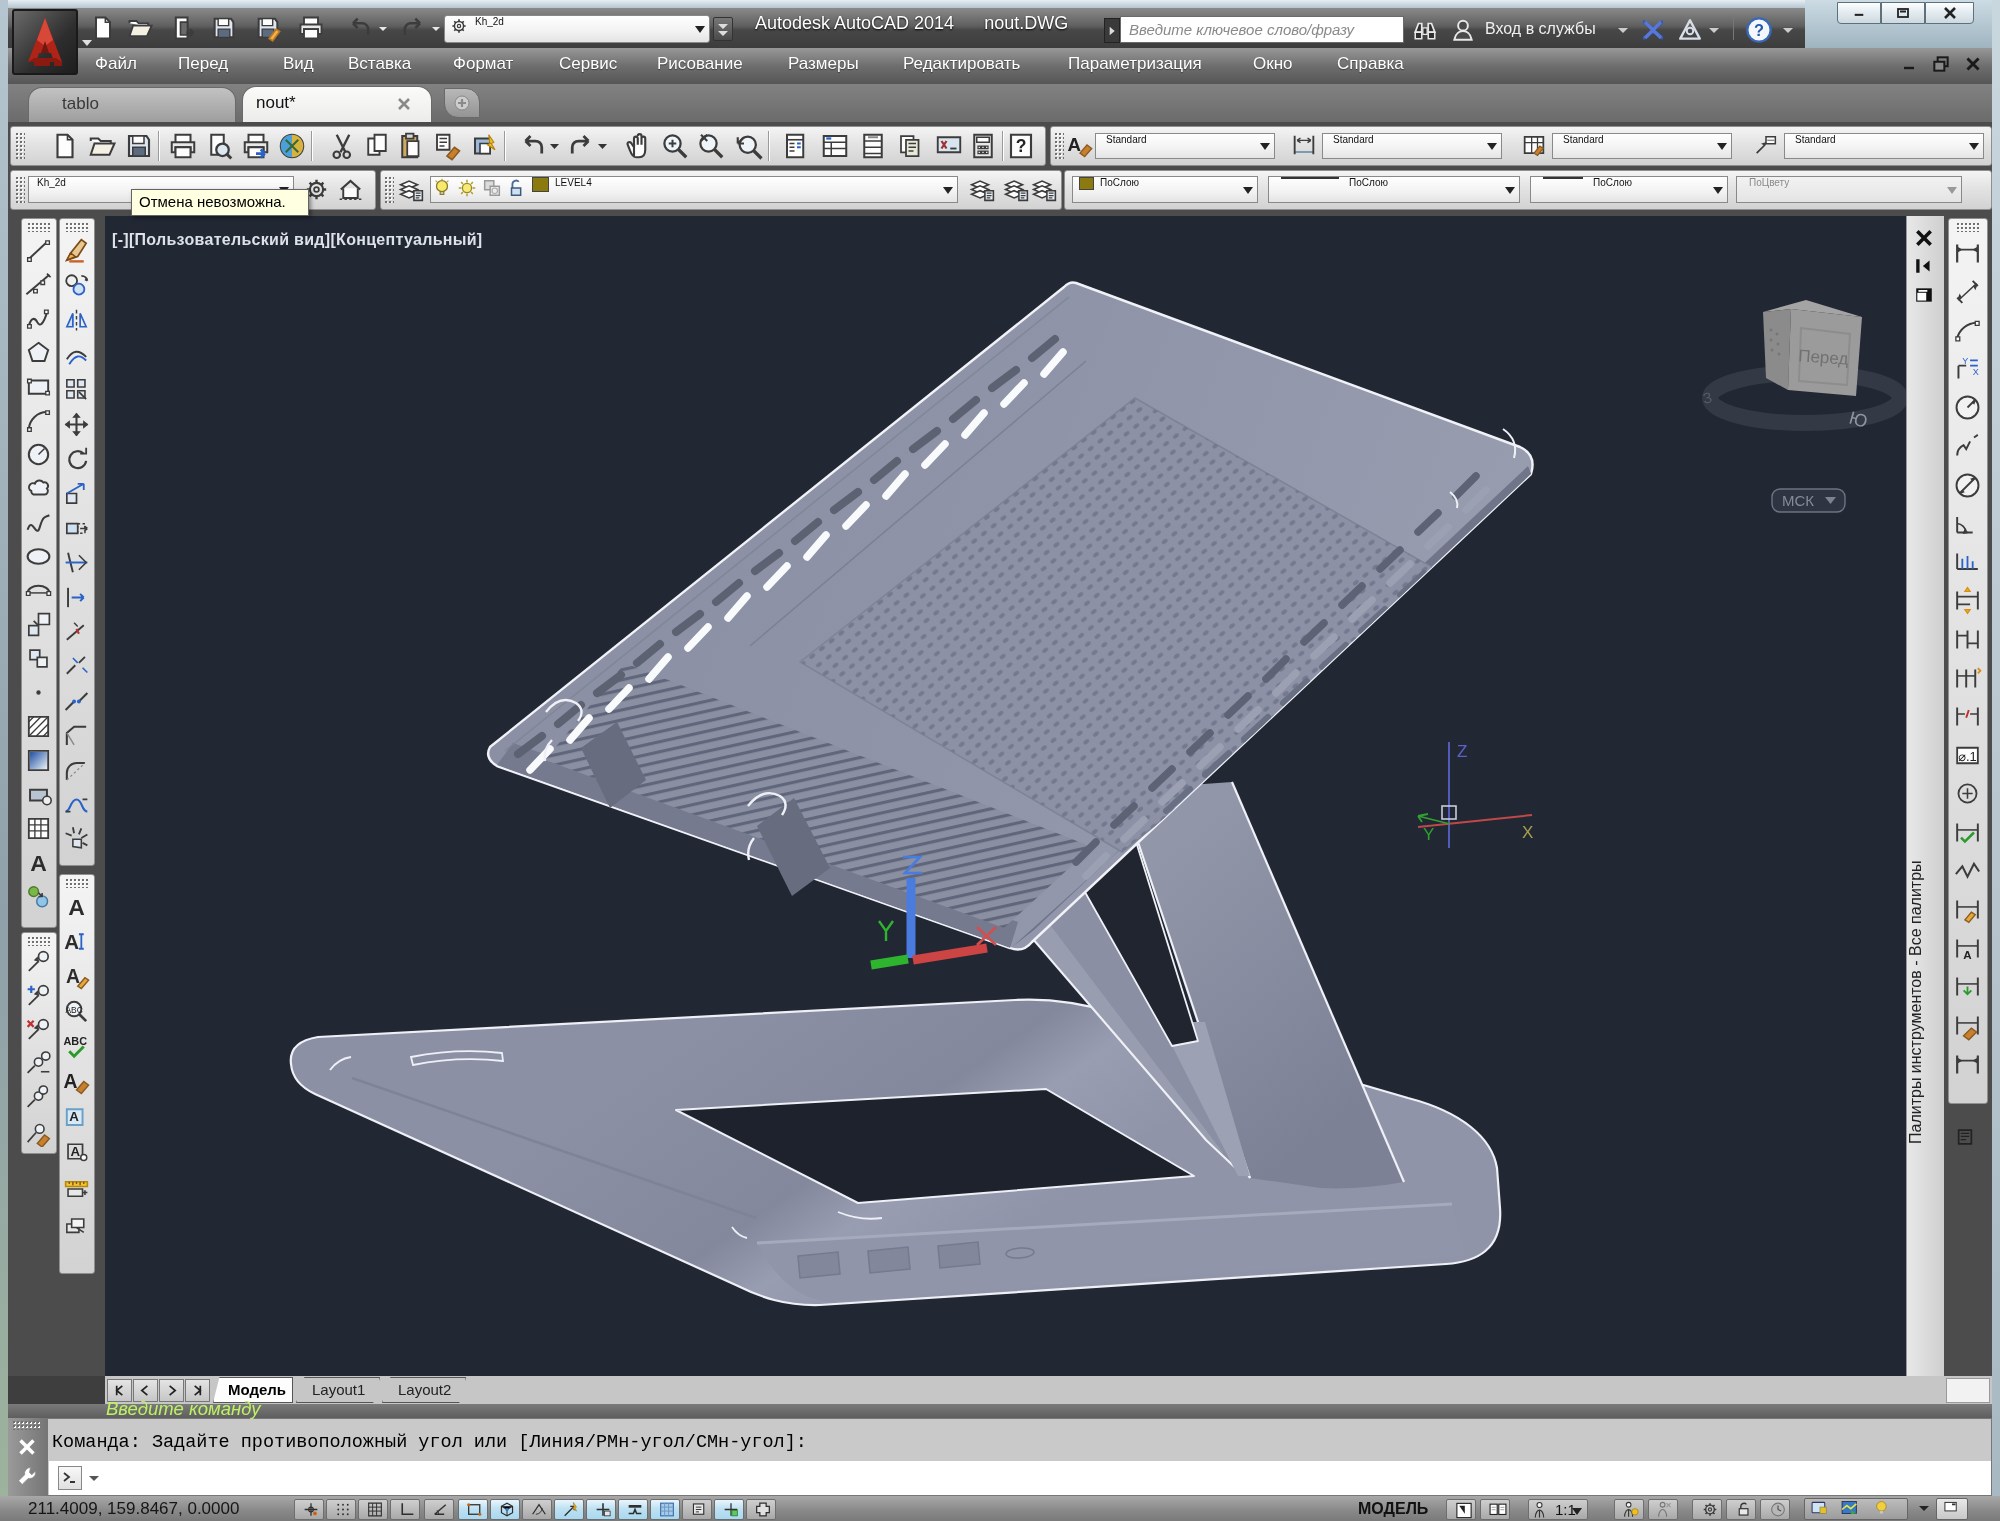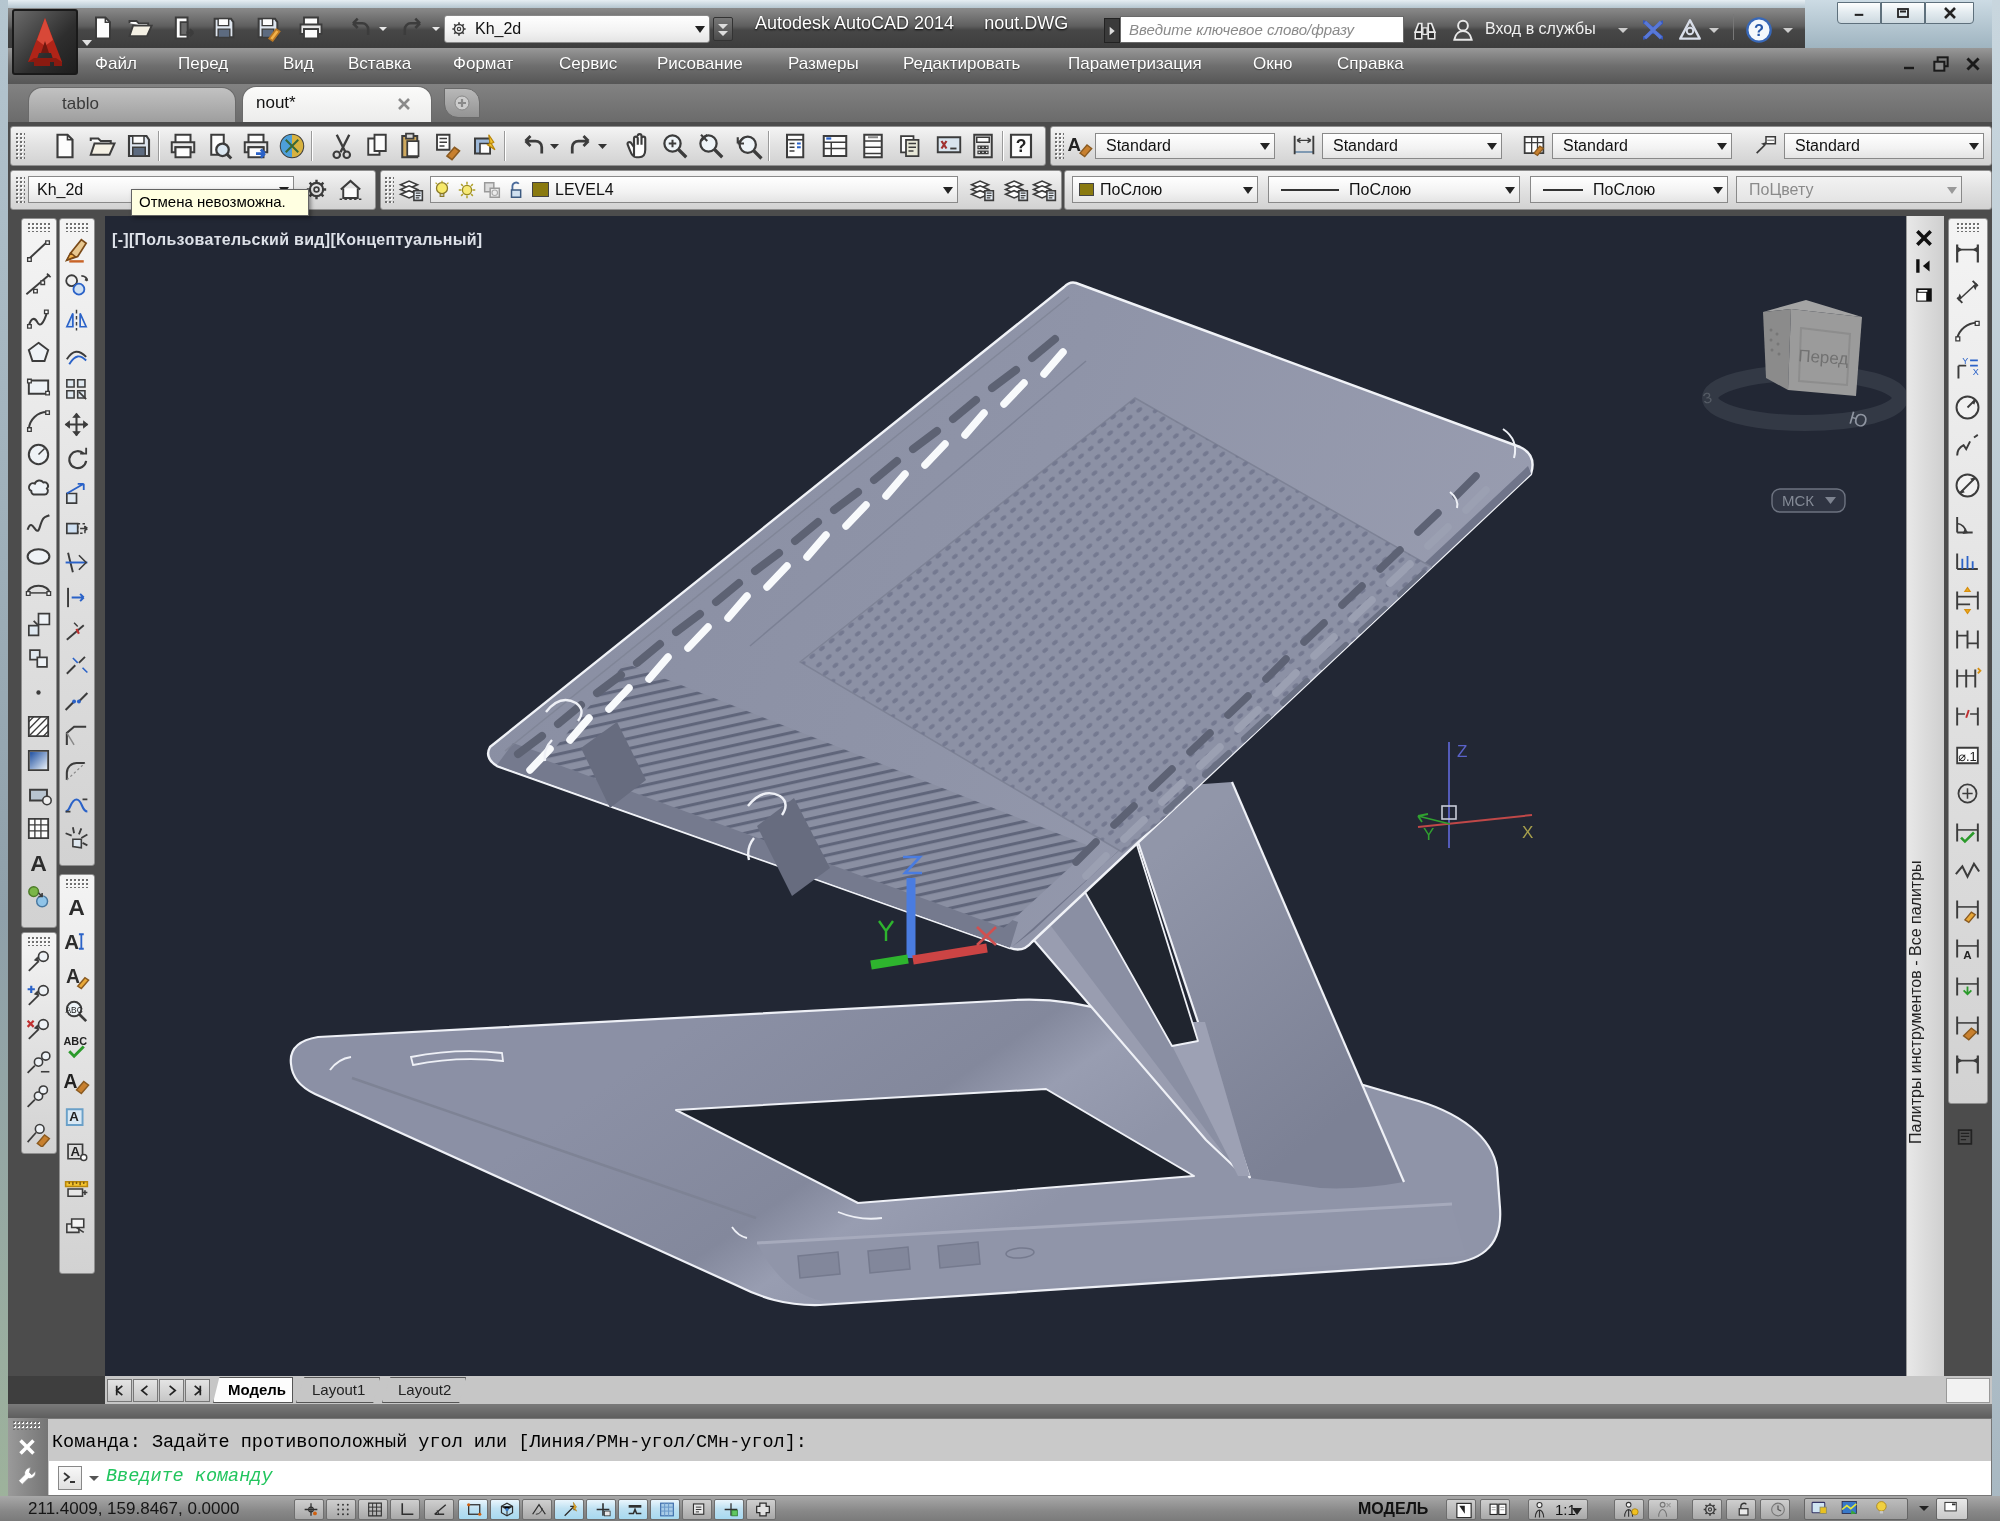--- a/index.html
+++ b/index.html
@@ -3,21 +3,21 @@
 *{margin:0;padding:0;box-sizing:border-box}
 html,body{width:2000px;height:1521px;overflow:hidden}
 body{font-family:"Liberation Sans",sans-serif;background:#4c4c4c;position:relative}
 .abs{position:absolute}
 .tb{position:absolute;background:linear-gradient(#f4f4f4,#e3e3e3 45%,#d2d2d2);border:1px solid #8f8f8f;border-radius:3px}
 .grip{position:absolute;background-image:radial-gradient(circle at 1px 1px,#707070 1px,transparent 1.2px),radial-gradient(circle at 1px 1px,#fdfdfd .9px,transparent 1.1px);background-size:4px 4px,4px 4px;background-position:0 0,1px 1px}
 .vgrip{width:22px;height:9px}
 .hgrip{width:9px;height:26px}
 .sep{position:absolute;width:1px;background:#9a9a9a;box-shadow:1px 0 0 #fff}
 .hsep{position:absolute;height:1px;background:#9a9a9a;box-shadow:0 1px 0 #fff}
-.combo{position:absolute;background:linear-gradient(#ffffff,#f2f2f2 60%,#e4e4e4);border:1px solid #898989;display:flex;align-items:center;font-size:16px;color:#111}
+.combo{position:absolute;background:linear-gradient(#ffffff,#f2f2f2 60%,#e4e4e4);border:1px solid #898989;display:flex;font-size:10px;color:#111}
 .combo .arr{position:absolute;right:4px;top:50%;margin-top:-3px;width:0;height:0;border:5px solid transparent;border-top:7px solid #222;border-bottom:none}
 .menu{color:#fff;font-size:17px;position:absolute;top:6px;text-shadow:0 1px 1px rgba(0,0,0,.45)}
 .stbtn{position:absolute;top:1499px;width:30px;height:21px;background:linear-gradient(#cfcfcf,#a8a8a8);border:1px solid #6e6e6e;border-radius:2px}
 .stbtn.on{background:linear-gradient(#eaf6fd,#bfe1f2 45%,#a7d9f0)}
 .stbtn svg{width:100%;height:100%}
 </style></head><body>
 <svg width="0" height="0" style="position:absolute">
     <defs>
       <linearGradient id="gradic" x1="0" y1="0" x2="1" y2="1">
         <stop offset="0" stop-color="#2050a0"></stop>
@@ -979,21 +979,21 @@
 <div class="abs" style="left:52px;top:1432px;font-family:'Liberation Mono',monospace;font-size:18.5px;color:#000">Команда: Задайте противоположный угол или [Линия/РМн-угол/СМн-угол]:</div>
 <div class="abs" style="left:49px;top:1461px;width:1942px;height:34px;background:#fff"></div>
 <div class="abs" style="left:58px;top:1466px;width:24px;height:24px;background:linear-gradient(#f8f8f8,#e0e0e0);border:1px solid #888">
     <svg class="abs" style="left:3px;top:4px" width="16" height="14" viewBox="0 0 16 14">
       <path d="M2 2l5 4-5 4M8 11h5" stroke="#333" stroke-width="1.8" fill="none"></path>
     </svg>
   </div>
 <svg class="abs" style="left:88px;top:1474px" width="12" height="10" viewBox="0 0 12 10">
     <path d="M1 2l5 5 5-5" fill="#555"></path>
   </svg>
-<div class="abs" style="left:106px;top:1466px;font-family:Liberation Mono, monospace;font-style:italic;font-size:18.5px;color:#22c55e">Введите  команду</div>
+<div class="abs" style="left:106px;top:1398px;font-family:Liberation Sans, sans-serif;font-style:italic;font-size:18.5px;color:#bef264">Введите  команду</div>
 <div class="abs" style="left:0;top:1496px;width:2000px;height:25px;background:linear-gradient(#a8a8a8,#888 60%,#7a7a7a)"></div>
 <div class="abs" style="left:28px;top:1499px;color:#161616;font-size:17px">211.4009, 159.8467,  0.0000</div>
 <div class="stbtn" style="left:294px">
     <svg class="abs" style="left:2px;top:0px" width="25" height="21" viewBox="0 0 24 24">
       <path d="M12 4v16M4 12h16" stroke="#2f2f2f" stroke-width="1.6"></path>
       <circle cx="12" cy="12" r="3" fill="none" stroke="#2f2f2f" stroke-width="1.4"></circle>
       <circle cx="17" cy="17" r="2.4" fill="#d06010"></circle>
     </svg>
   </div>
 <div class="stbtn" style="left:326px">

